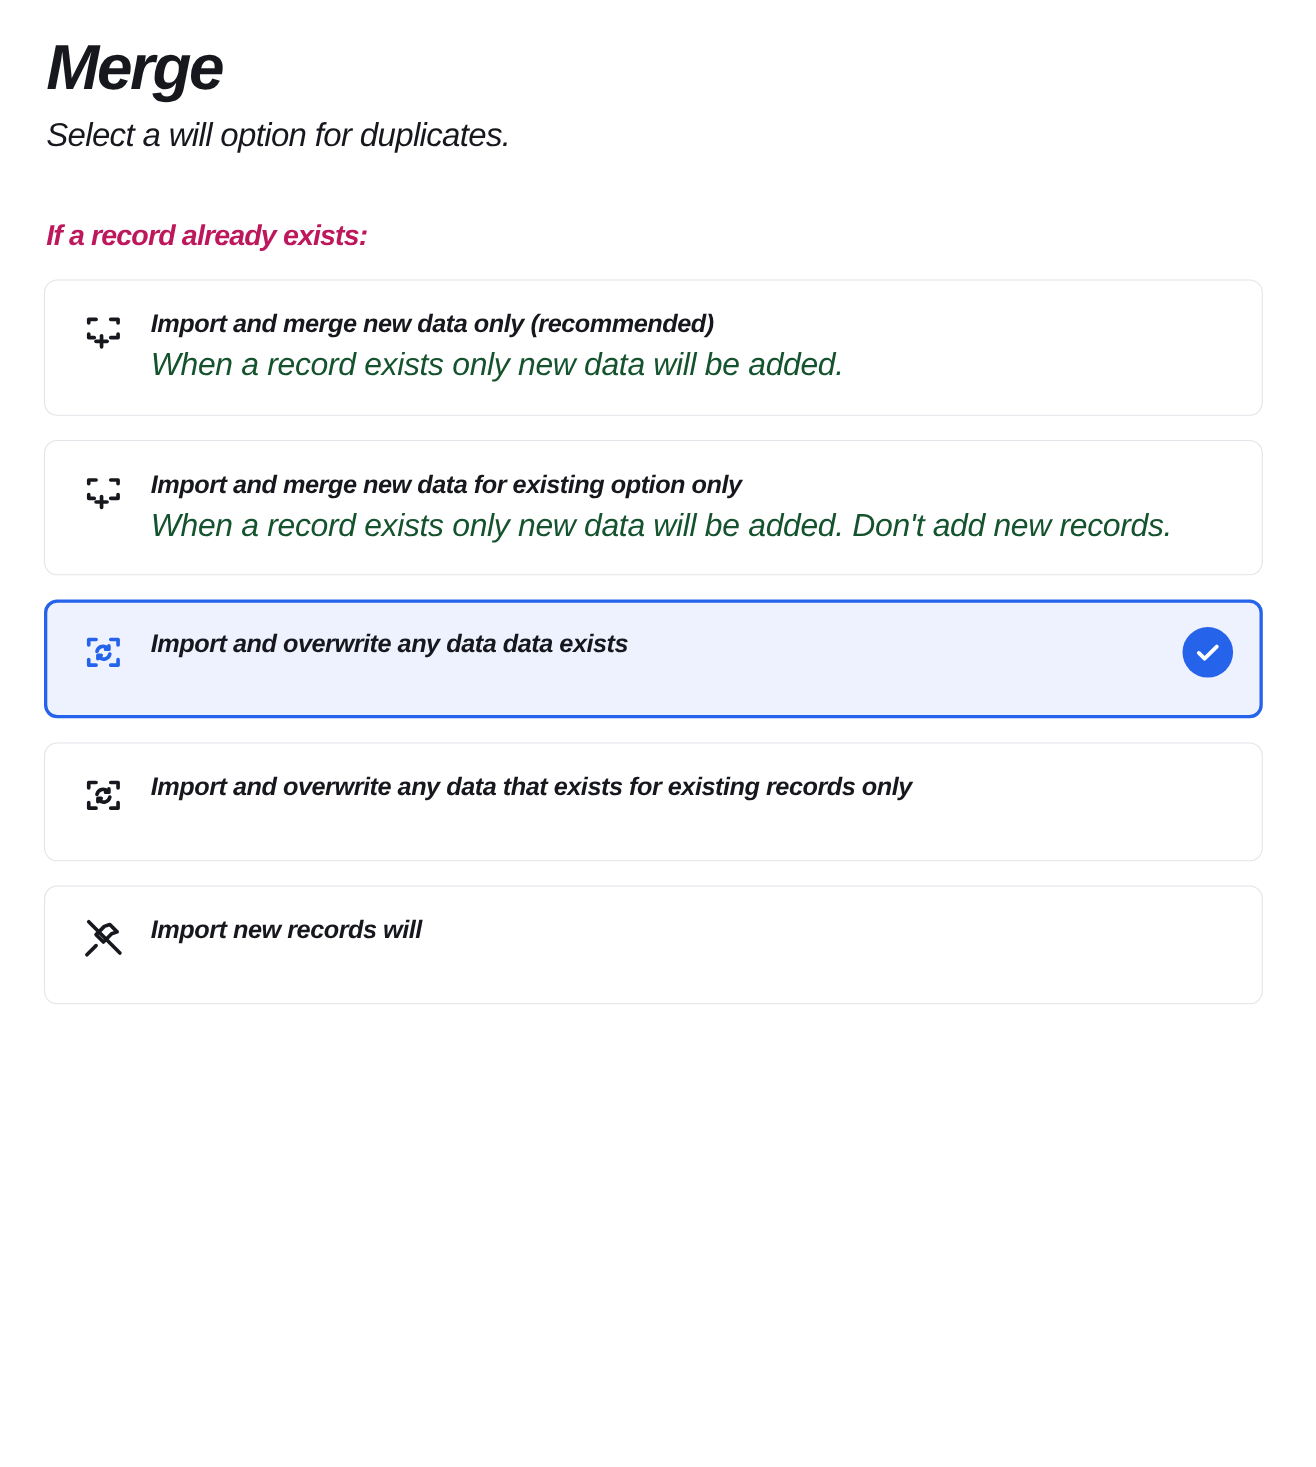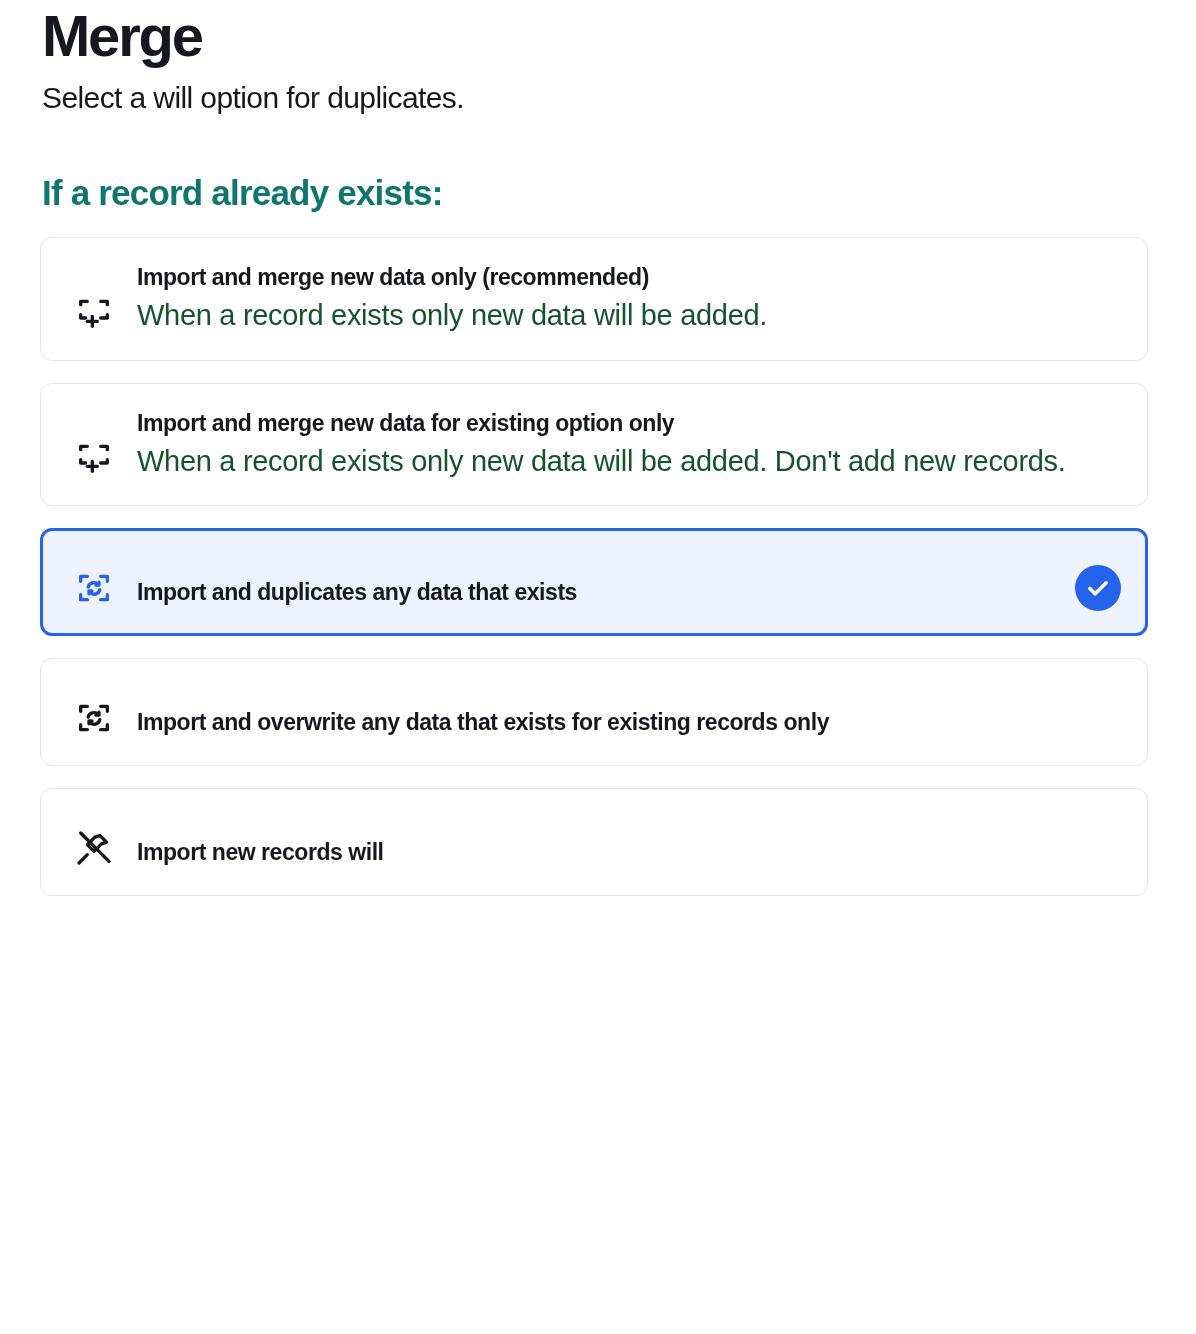--- a/index.html
+++ b/index.html
@@ -9,52 +9,53 @@
     background: #ffffff;
   }
   body {
     width: 1196px;
     height: 1334px;
     font-family: "Liberation Sans", sans-serif;
     color: #0f1115;
     overflow: hidden;
   }
   .page {
-    padding: 6px 48px 0 40px;
+    padding: 32px 48px 0 40px;
+    font-style: italic;
   }
   .page-title {
     font-size: 58px;
     font-weight: 700;
     letter-spacing: -2.2px;
     line-height: 1.05;
     margin: 0 0 14px 2px;
     color: #16181d;
   }
   .page-subtitle {
     font-size: 30px;
     font-weight: 400;
     color: #16181d;
     letter-spacing: -0.6px;
     margin: 0 0 58px 2px;
   }
   .section-label {
-    font-size: 35px;
+    font-size: 26px;
     font-weight: 700;
     letter-spacing: -0.8px;
-    color: #0f766e;
+    color: #be185d;
     margin: 0 0 24px 2px;
   }
   .options {
     display: flex;
     flex-direction: column;
     gap: 22px;
   }
   .option {
     display: flex;
-    align-items: flex-end;
+    align-items: flex-start;
     gap: 20px;
     border: 1px solid #e2e4e9;
     border-radius: 12px;
     background: #ffffff;
     padding: 24px 26px 24px 30px;
     position: relative;
     min-height: 108px;
     cursor: pointer;
   }
   .option.selected {
@@ -156,21 +157,21 @@
           <path d="M20 8V5h-4"></path>
           <path d="M20 16v3h-4"></path>
           <path d="M4 16v3h4"></path>
           <path d="M8.5 11.5a3.5 3.5 0 0 1 6-1.6"></path>
           <path d="M15.5 13a3.5 3.5 0 0 1-6 1.6"></path>
           <path d="M15 8.5v1.8h-1.8"></path>
           <path d="M9 15.5v-1.8h1.8"></path>
         </svg>
       </span>
       <span class="option-text">
-        <span class="option-title" style="display:block">Import and duplicates any data that exists</span>
+        <span class="option-title" style="display:block">Import and overwrite any data data exists</span>
       </span>
       <span class="check-badge">
         <svg width="28" height="28" viewBox="0 0 24 24" fill="none" stroke="#ffffff" stroke-width="3" stroke-linecap="round" stroke-linejoin="round">
           <path d="M5 12.5l4.5 4.5L19 7.5"></path>
         </svg>
       </span>
     </div>
 
     <div class="option">
       <span class="option-icon">

